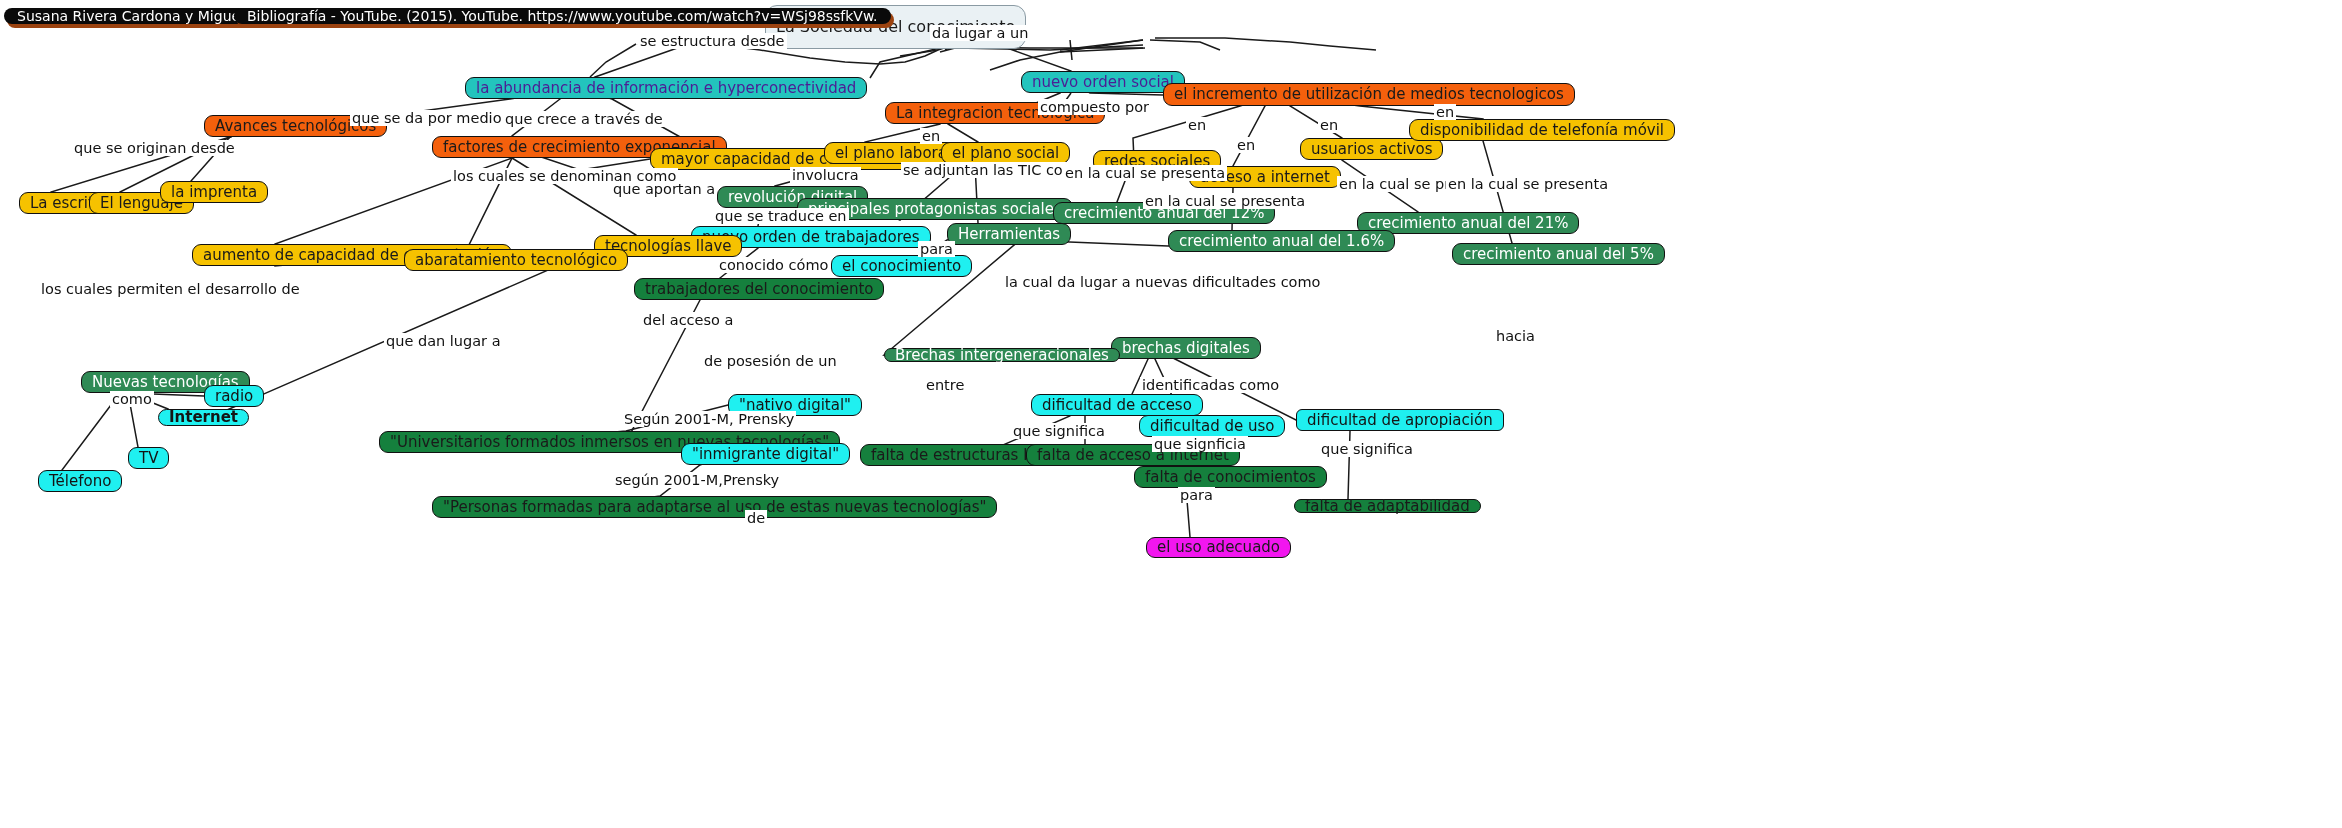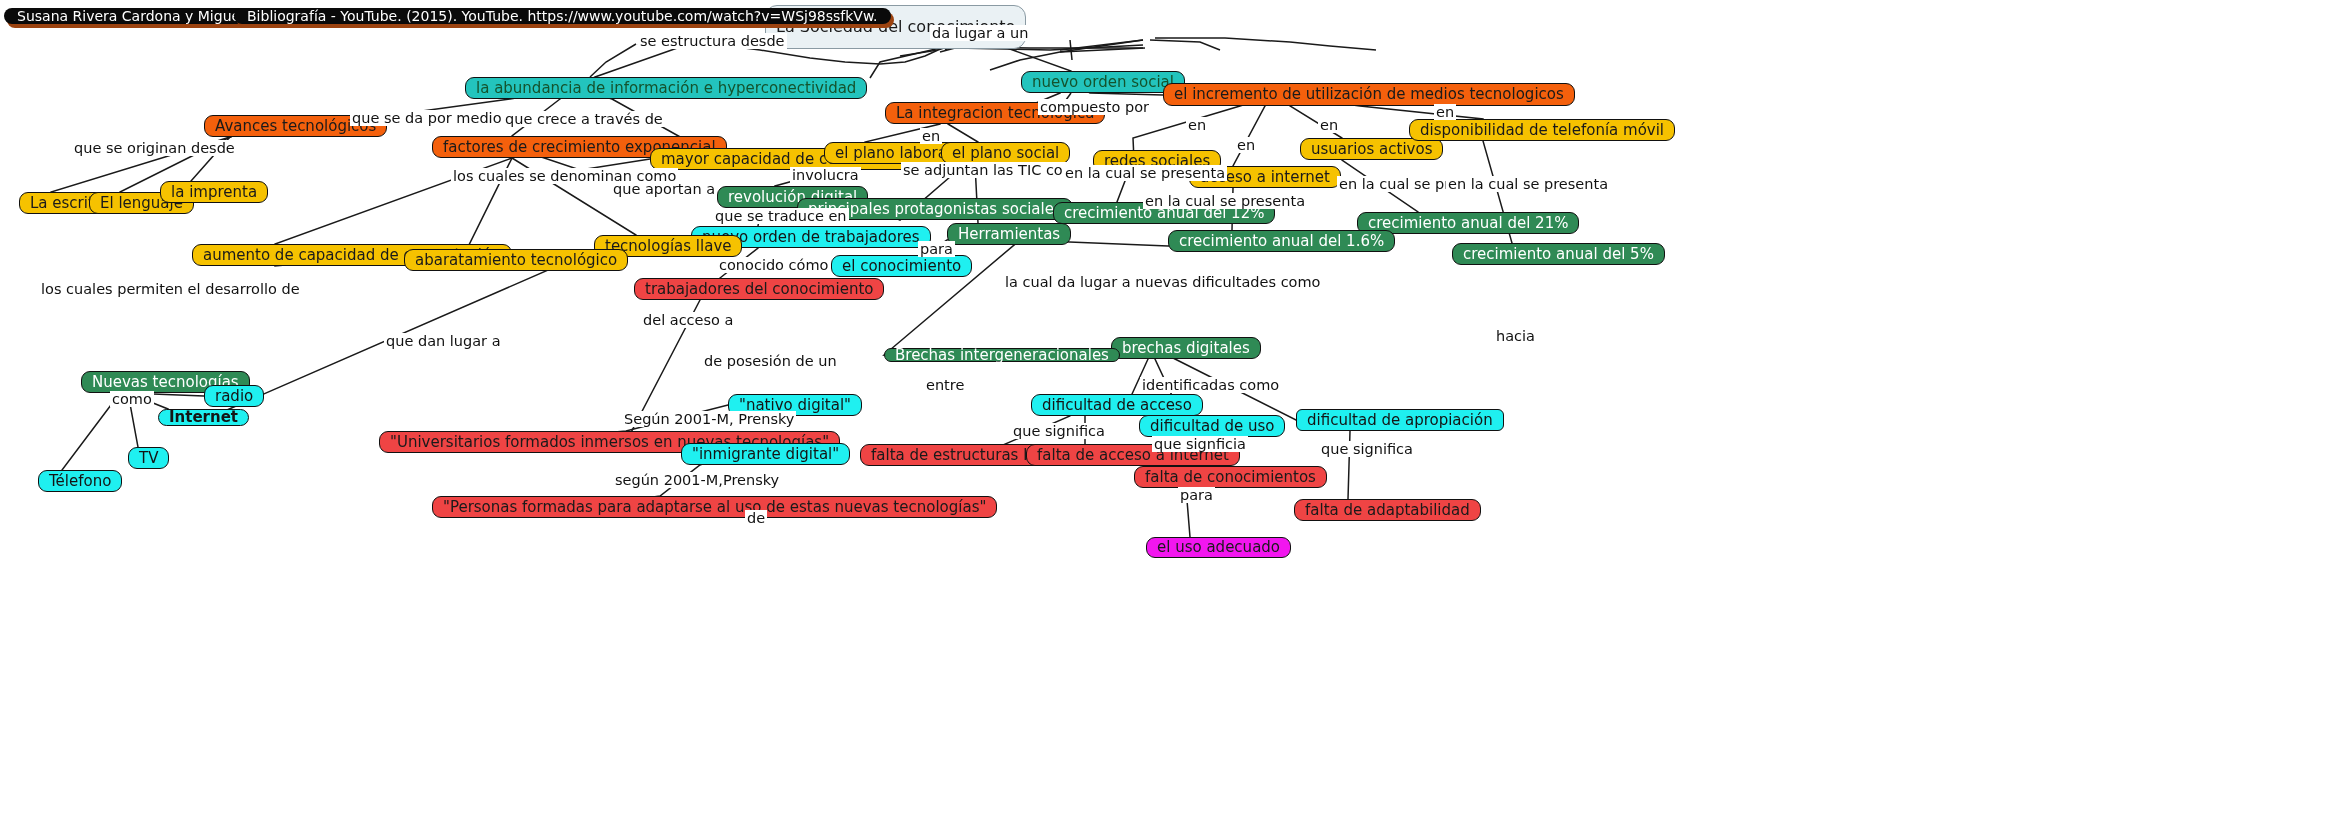--- a/index.html
+++ b/index.html
@@ -6,25 +6,25 @@
   body{font-family:"DejaVu Sans","Liberation Sans",sans-serif;}
   #canvas{position:relative;width:2342px;height:828px;background:#ffffff;overflow:hidden;}
   #edges{position:absolute;left:0;top:0;width:2342px;height:828px;}
 
   .node{position:absolute;box-sizing:border-box;border:1px solid #111;border-radius:9px;
         display:flex;align-items:center;justify-content:center;text-align:center;
         font-size:15px;line-height:1.1;padding:4px 10px;white-space:nowrap;z-index:3;}
 
   .n-title{background:#eaf1f4;border:1px solid #8a9aa3;color:#1a1a1a;border-radius:12px;font-size:16px;}
   .n-orange{background:#f4600c;color:#1a1a1a;}
-  .n-teal{background:#23c4bd;color:#14532d;text-align:center;}
+  .n-teal{background:#23c4bd;color:#4c1d95;text-align:center;}
   .n-yellow{background:#f6c200;color:#1a1a1a;}
   .n-green{background:#2f8a55;color:#ffffff;}
   .n-cyan{background:#1ff0f0;color:#141414;}
-  .n-purple{background:#ef4444;color:#1a1a1a;}
+  .n-purple{background:#15803d;color:#1a1a1a;}
   .n-magenta{background:#f216ef;color:#1a1a1a;}
 
   .banner{position:absolute;background:#0a0a0a;color:#ffffff;border-radius:11px;
           font-size:14px;display:flex;align-items:center;padding:0 13px;white-space:nowrap;
           box-shadow:3px 4px 0 #9c4310;z-index:6;}
 
   .elabel{position:absolute;font-size:14.5px;color:#111;white-space:nowrap;
           background:#ffffff;padding:0 2px;z-index:4;}
 </style>
 </head>
@@ -167,21 +167,21 @@
       <div class="node n-cyan" style="left: 1296px; top: 409px; min-width: 114px; height: 22px; border-radius: 6px;">dificultad de apropiación</div>
       <div class="node n-cyan" style="left: 158px; top: 409px; min-width: 46px; height: 17px; font-weight: bold;">Internet</div>
       <div class="node n-purple" style="left: 379px; top: 431px; min-width: 247px; height: 22px;">"Universitarios formados inmersos en nuevas tecnologías"</div>
       <div class="node n-cyan" style="left: 681px; top: 443px; min-width: 92px; height: 22px;">"inmigrante digital"</div>
       <div class="node n-purple" style="left: 860px; top: 444px; min-width: 120px; height: 22px;">falta de estructuras basicas</div>
       <div class="node n-purple" style="left: 1026px; top: 444px; min-width: 118px; height: 22px;">falta de acceso a internet</div>
       <div class="node n-cyan" style="left: 128px; top: 447px; min-width: 22px; height: 22px;">TV</div>
       <div class="node n-purple" style="left: 1134px; top: 466px; min-width: 105px; height: 22px;">falta de conocimientos</div>
       <div class="node n-cyan" style="left: 38px; top: 470px; min-width: 47px; height: 22px;">Télefono</div>
       <div class="node n-purple" style="left: 432px; top: 496px; min-width: 305px; height: 22px;">"Personas formadas para adaptarse al uso de estas nuevas tecnologías"</div>
-      <div class="node n-purple" style="left: 1294px; top: 499px; min-width: 108px; height: 22px;">falta de adaptabilidad</div>
+      <div class="node n-purple" style="left: 1294px; top: 499px; min-width: 108px; height: 14px;">falta de adaptabilidad</div>
       <div class="node n-magenta" style="left: 1146px; top: 537px; min-width: 86px; height: 21px;">el uso adecuado</div>
     </div>
   <div id="label-layer">
       <span class="elabel" style="left: 638px; top: 33px;">se estructura desde</span>
       <span class="elabel" style="left: 930px; top: 25px;">da lugar a un</span>
       <span class="elabel" style="left: 1038px; top: 99px;">compuesto por</span>
       <span class="elabel" style="left: 350px; top: 110px;">que se da por medio de</span>
       <span class="elabel" style="left: 503px; top: 111px;">que crece a través de</span>
       <span class="elabel" style="left: 1434px; top: 104px;">en</span>
       <span class="elabel" style="left: 1186px; top: 117px;">en</span>

